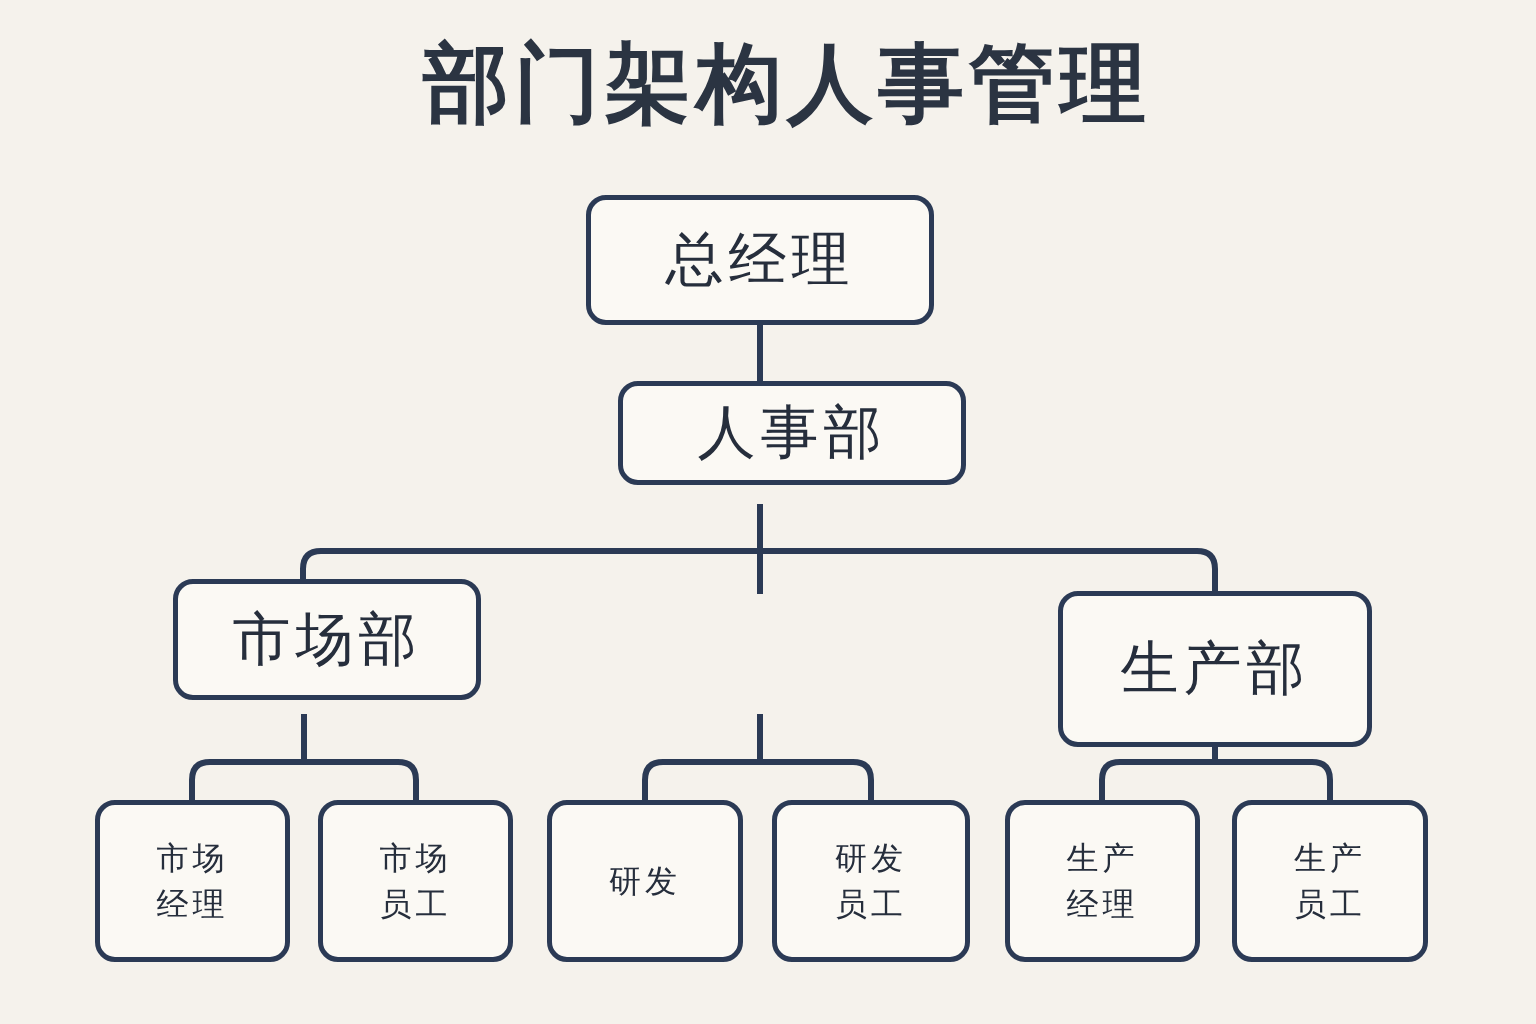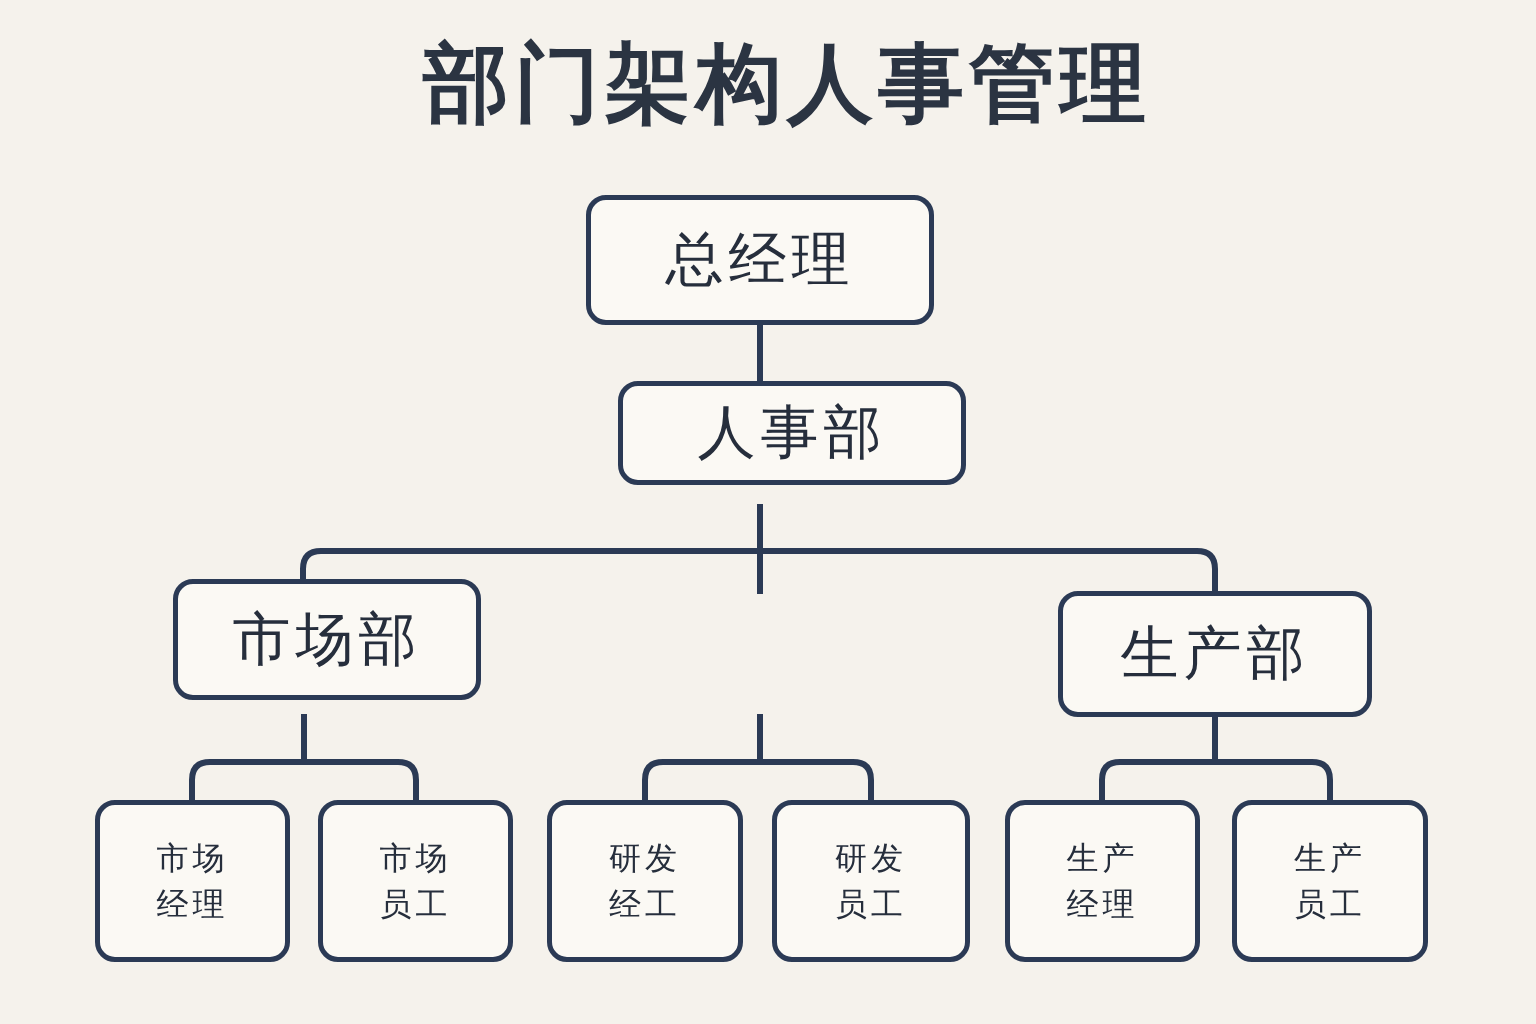--- a/index.html
+++ b/index.html
@@ -33,21 +33,21 @@
   .node .label{text-align:right;color:var(--text);}
   .lv1 .label{font-size:58px;letter-spacing:5px;white-space:nowrap;}
   .leaf .label{font-size:32px;letter-spacing:4px;line-height:1.45;}
   .leaf .ln{display:block;white-space:nowrap;}
 
   
   #n-root{left:586px;top:195px;width:348px;height:130px;}
   #n-hr{left:618px;top:381px;width:348px;height:104px;}
   #n-mkt{left:150px;top:579px;width:308px;height:121px;margin-left:23px;}
   #n-rd{left:593px;top:591px;width:334px;height:126px;}
-  #n-prod{left:1058px;top:591px;width:314px;height:126px;}
+  #n-prod{left:1058px;top:591px;width:314px;height:156px;}
   #n-mkt-mgr{left:95px;top:800px;width:195px;height:162px;}
   #n-mkt-staff{left:318px;top:800px;width:195px;height:162px;}
   #n-rd-mgr{left:547px;top:800px;width:196px;height:162px;}
   #n-rd-staff{left:772px;top:800px;width:198px;height:162px;}
   #n-prod-mgr{left:1005px;top:800px;width:195px;height:162px;}
   #n-prod-staff{left:1232px;top:800px;width:196px;height:162px;}
 </style>
 </head>
 <body>
 
@@ -94,21 +94,20 @@
   <div class="node leaf" id="n-mkt-staff">
     <div class="label">
       <span class="ln">市场</span>
       <span class="ln">员工</span>
     </div>
   </div>
 
   <div class="node leaf" id="n-rd-mgr">
     <div class="label">
       <span class="ln">研发</span>
-      <span class="ln">经工</span>
     </div>
   </div>
 
   <div class="node leaf" id="n-rd-staff">
     <div class="label">
       <span class="ln">研发</span>
       <span class="ln">员工</span>
     </div>
   </div>
 

